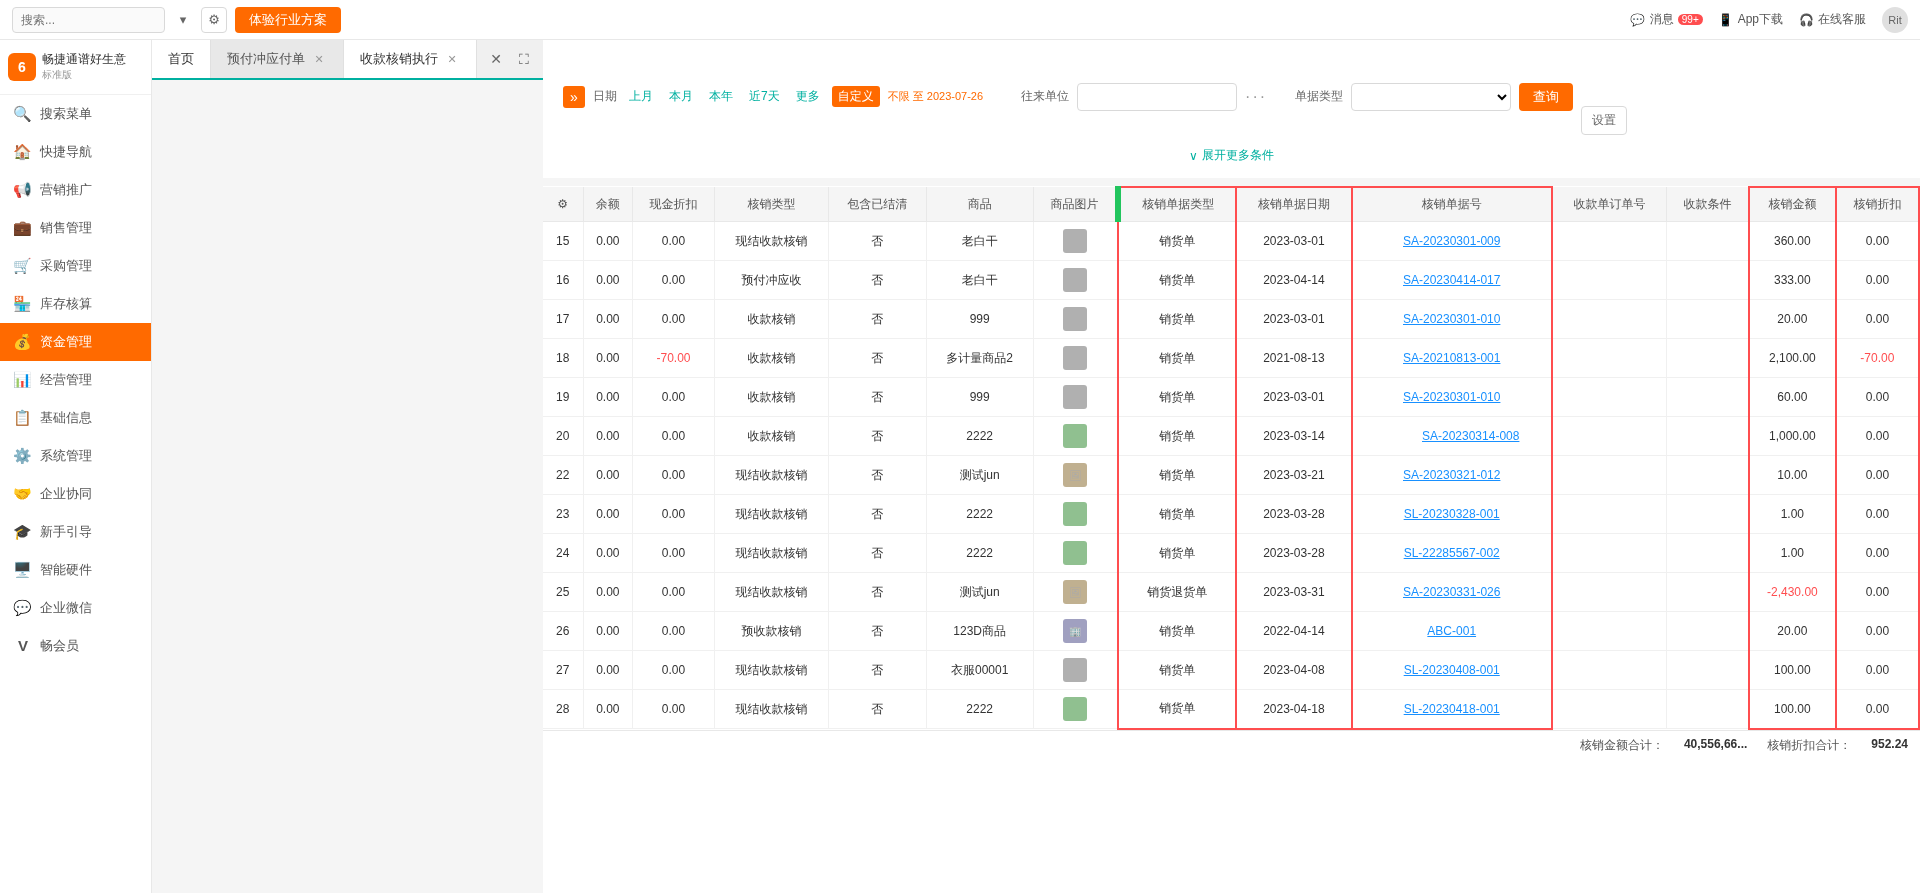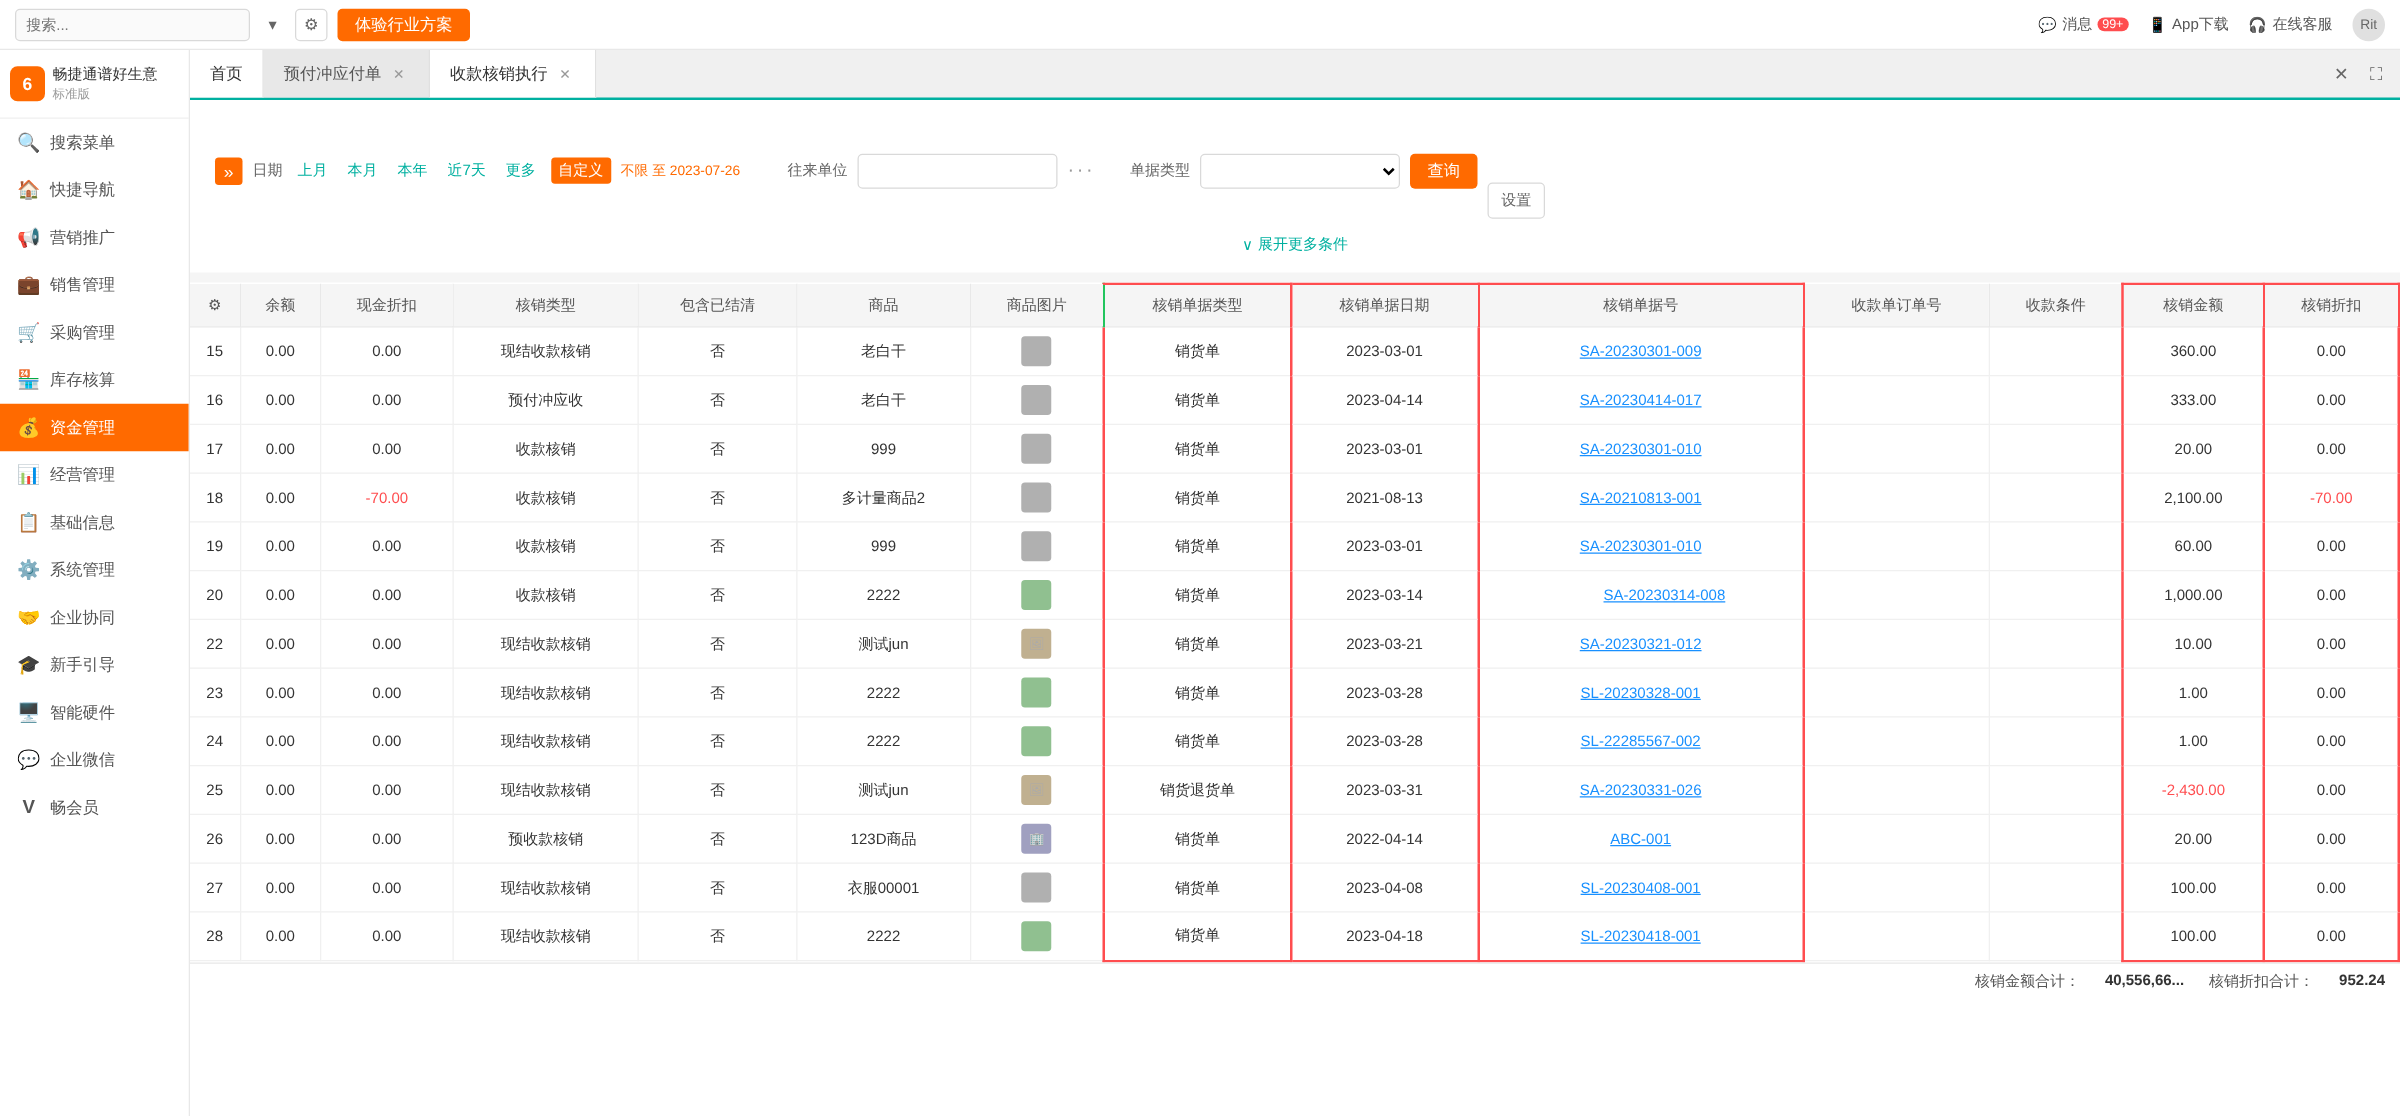--- a/index.html
+++ b/index.html
@@ -1,21 +1,21 @@
 <!DOCTYPE html>
 <html><head>
   <meta charset="utf-8">
   <style>
     * { box-sizing: border-box; margin: 0; padding: 0; }
     body { font-family: 'Microsoft YaHei', Arial, sans-serif; font-size: 13px; background: #f5f5f5; color: #333; overflow: hidden; height: 893px; }
 
     
     .top-bar { height: 40px; background: #fff; border-bottom: 1px solid #e8e8e8; display: flex; align-items: center; padding: 0 12px; gap: 10px; }
     .top-bar-left { display: flex; align-items: center; gap: 8px; flex: 1; }
-    .top-bar-input { width: 188px; height: 26px; border: 1px solid #d9d9d9; border-radius: 4px; padding: 0 8px; font-size: 12px; color: #999; background: #fafafa; }
+    .top-bar-input { width: 153px; height: 26px; border: 1px solid #d9d9d9; border-radius: 4px; padding: 0 8px; font-size: 12px; color: #999; background: #fafafa; }
     .top-bar-dropdown { width: 20px; height: 26px; display: flex; align-items: center; justify-content: center; cursor: pointer; color: #666; }
     .gear-btn { width: 26px; height: 26px; border: 1px solid #d9d9d9; border-radius: 4px; display: flex; align-items: center; justify-content: center; cursor: pointer; color: #666; }
     .orange-btn { background: #ff6a00; color: #fff; border: none; border-radius: 4px; padding: 4px 14px; font-size: 13px; cursor: pointer; white-space: nowrap; }
     .top-bar-right { display: flex; align-items: center; gap: 16px; }
     .top-bar-icon-item { display: flex; align-items: center; gap: 4px; font-size: 12px; color: #555; cursor: pointer; }
     .badge { background: #ff4d4f; color: #fff; border-radius: 10px; font-size: 10px; padding: 0 4px; min-width: 18px; text-align: center; }
     .user-avatar { width: 26px; height: 26px; border-radius: 50%; background: #e0e0e0; display: flex; align-items: center; justify-content: center; font-size: 11px; color: #666; }
 
     
     .app-layout { display: flex; height: calc(893px - 40px); }
@@ -25,21 +25,21 @@
     .sidebar-logo { padding: 12px 8px; display: flex; align-items: center; gap: 6px; border-bottom: 1px solid #f0f0f0; }
     .logo-icon { width: 28px; height: 28px; background: #ff6a00; border-radius: 6px; display: flex; align-items: center; justify-content: center; color: #fff; font-weight: bold; font-size: 14px; }
     .logo-text { font-size: 12px; color: #333; line-height: 1.3; }
     .logo-sub { font-size: 10px; color: #999; }
     .sidebar-nav { flex: 1; overflow-y: auto; }
     .nav-item { display: flex; align-items: center; gap: 8px; padding: 10px 14px; cursor: pointer; color: #555; font-size: 13px; transition: background 0.2s; }
     .nav-item.active { background: #ff6a00; color: #fff; border-radius: 0; }
     .nav-item .nav-icon { width: 18px; height: 18px; display: flex; align-items: center; justify-content: center; font-size: 15px; }
 
     
-    .content-area { flex: 1; display: flex; flex-direction: column; overflow: hidden; }
+    .content-area { flex: 1; display: flex; flex-direction: row; overflow: hidden; }
 
     
     .tabs-bar { height: 40px; background: #f0f0f0; display: flex; align-items: stretch; border-bottom: 2px solid #00b0a0; }
     .tab { display: flex; align-items: center; padding: 0 16px; gap: 6px; cursor: pointer; font-size: 13px; color: #555; border-right: 1px solid #e0e0e0; background: #e8e8e8; white-space: nowrap; }
     .tab.active { background: #fff; color: #333; font-weight: 500; }
     .tab-home { background: #fff; color: #333; font-weight: 500; }
     .tab-close { width: 16px; height: 16px; display: flex; align-items: center; justify-content: center; border-radius: 50%; font-size: 11px; color: #999; cursor: pointer; }
     .tabs-actions { margin-left: auto; display: flex; align-items: center; padding: 0 8px; gap: 6px; }
     .tab-action-btn { width: 22px; height: 22px; display: flex; align-items: center; justify-content: center; cursor: pointer; color: #666; font-size: 14px; }
 
@@ -255,21 +255,21 @@
         <table>
           <thead>
             <tr>
               <th style="width:40px;">⚙</th>
               <th>余额</th>
               <th>现金折扣</th>
               <th>核销类型</th>
               <th>包含已结清</th>
               <th>商品</th>
               <th>商品图片</th>
-              <th style="border-left:2px solid #22c55e;border-right:2px solid #ff4d4f;border-top:2px solid #ff4d4f;">核销单据类型</th>
+              <th style="border-left:6px solid #22c55e;border-right:2px solid #ff4d4f;border-top:2px solid #ff4d4f;">核销单据类型</th>
               <th style="border-left:2px solid #ff4d4f;border-right:2px solid #ff4d4f;border-top:2px solid #ff4d4f;">核销单据日期</th>
               <th style="border-left:2px solid #ff4d4f;border-right:2px solid #ff4d4f;border-top:2px solid #ff4d4f;">核销单据号</th>
               <th>收款单订单号</th>
               <th>收款条件</th>
               <th style="border-left:2px solid #ff4d4f;border-right:2px solid #ff4d4f;border-top:2px solid #ff4d4f;">核销金额</th>
               <th style="border-left:2px solid #ff4d4f;border-right:2px solid #ff4d4f;border-top:2px solid #ff4d4f;">核销折扣</th>
             </tr>
           </thead>
           <tbody id="table-body">
           <tr>

